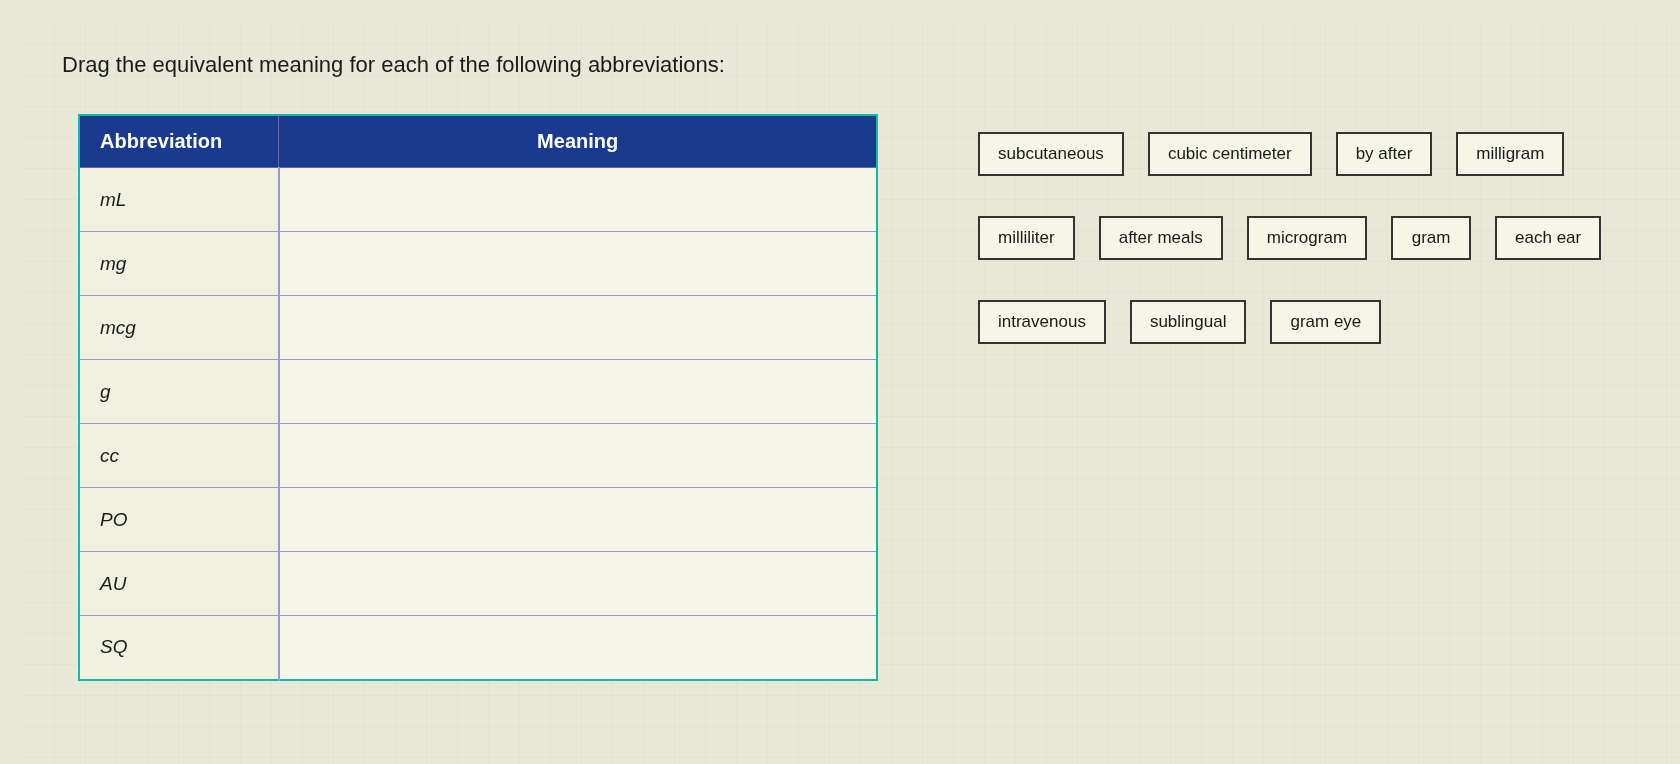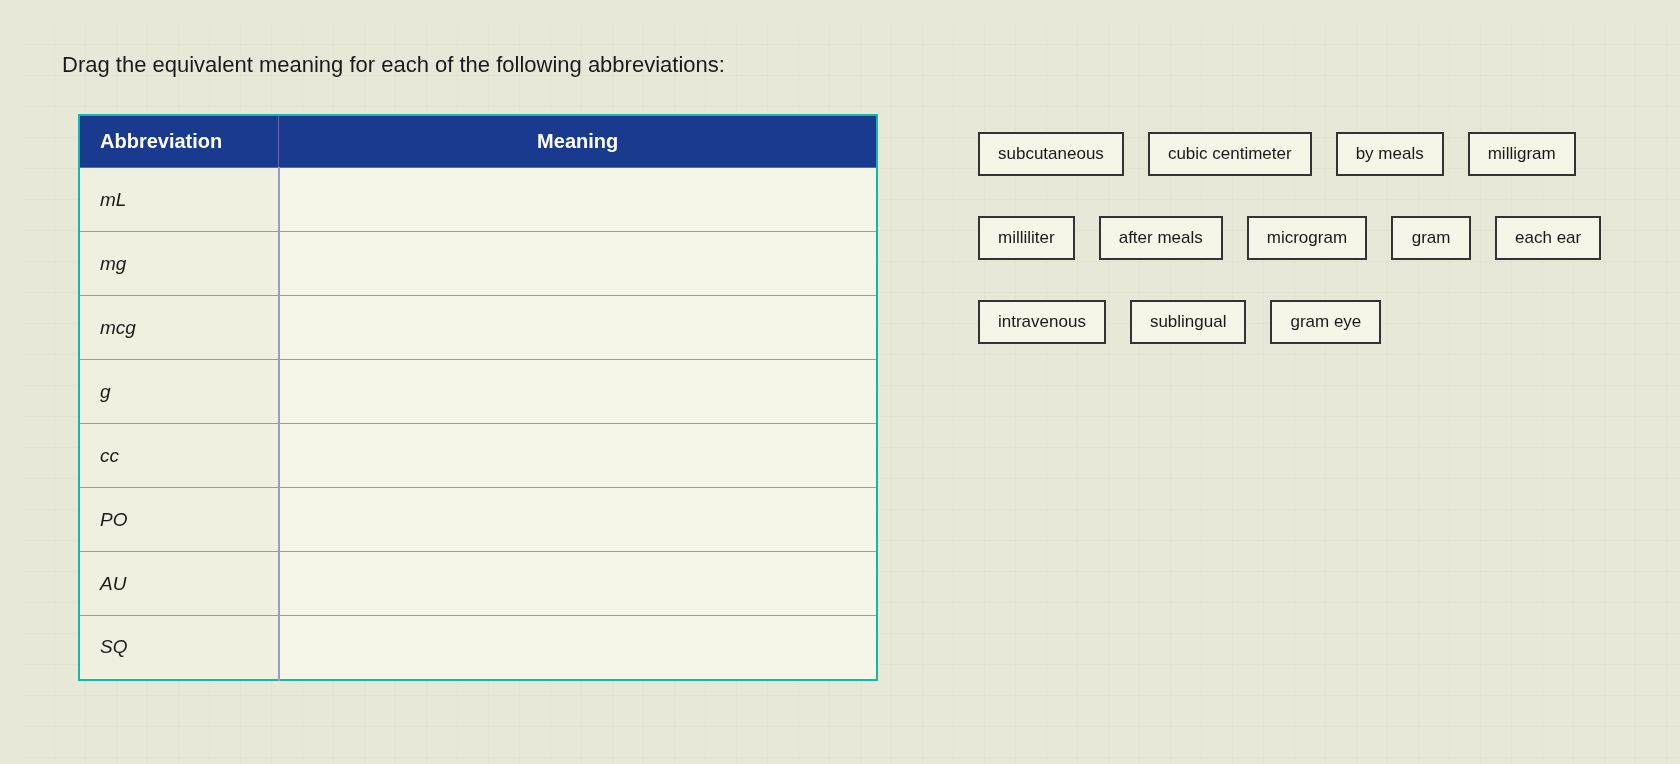--- a/index.html
+++ b/index.html
@@ -191,21 +191,21 @@
             <td></td>
           </tr>
         </tbody>
       </table>
     </div>
 
     <div class="drag-options">
       <div class="drag-row">
         <div class="drag-item" draggable="true">subcutaneous</div>
         <div class="drag-item" draggable="true">cubic centimeter</div>
-        <div class="drag-item" draggable="true">by meals</div>
+        <div class="drag-item" draggable="true">by after</div>
         <div class="drag-item" draggable="true">milligram</div>
       </div>
       <div class="drag-row">
         <div class="drag-item" draggable="true">milliliter</div>
         <div class="drag-item" draggable="true">after meals</div>
         <div class="drag-item" draggable="true">microgram</div>
         <div class="drag-item" draggable="true">gram</div>
         <div class="drag-item" draggable="true">each ear</div>
       </div>
       <div class="drag-row">

